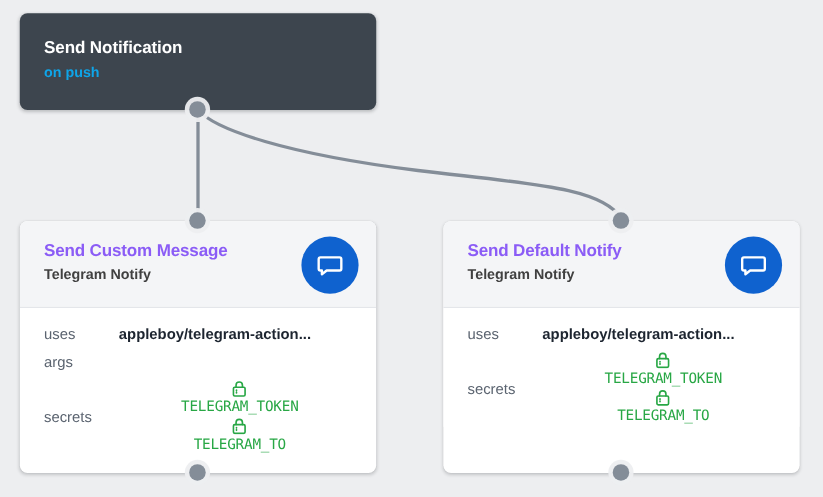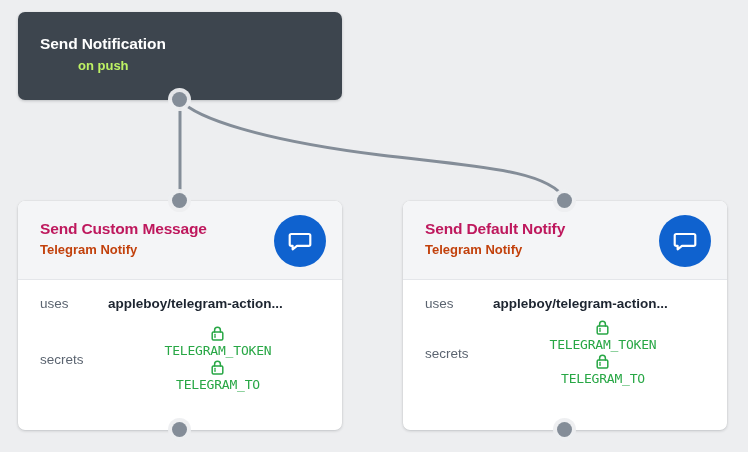--- a/index.html
+++ b/index.html
@@ -45,26 +45,25 @@
     padding: 22px 0 0 22px;
   }
   .trigger-title {
     color: #ffffff;
     font-size: 15.5px;
     font-weight: bold;
     letter-spacing: -0.1px;
     line-height: 19px;
   }
   .trigger-subtitle {
-    color: #bef264;
+    color: #0ea5e9;
     font-size: 13px;
     font-weight: bold;
     line-height: 18px;
     margin-top: 4px;
-    margin-left: 38px;
   }
 
   
   .card {
     position: absolute;
     width: 324px;
     background: #ffffff;
     border-radius: 7px;
     box-shadow: 0 1px 3px rgba(16, 22, 26, 0.18), 0 0 0 0.5px rgba(16,22,26,0.04);
     overflow: hidden;
@@ -74,28 +73,28 @@
 
   .card-header {
     position: relative;
     height: 79px;
     background: #f4f5f7;
     border-bottom: 1px solid #e4e6ea;
     box-sizing: border-box;
     padding: 18px 0 0 22px;
   }
   .card-title {
-    color: #be185d;
+    color: #8b5cf6;
     font-size: 15.5px;
     font-weight: bold;
     letter-spacing: -0.15px;
     line-height: 19px;
   }
   .card-subtitle {
-    color: #c2410c;
+    color: #404040;
     font-size: 13px;
     font-weight: bold;
     line-height: 18px;
     margin-top: 3px;
   }
   .card-avatar {
     position: absolute;
     right: 16px;
     top: 14px;
     width: 52px;
@@ -189,20 +188,21 @@
           <path d="M20 5.5H4a1.5 1.5 0 0 0-1.5 1.5v8a1.5 1.5 0 0 0 1.5 1.5h1.2v3.2L9.2 16.5H20a1.5 1.5 0 0 0 1.5-1.5V7A1.5 1.5 0 0 0 20 5.5z"></path>
         </svg>
       </div>
     </div>
     <div class="card-body">
       <div class="kv-row">
         <div class="kv-key">uses</div>
         <div class="kv-val">appleboy/telegram-action...</div>
       </div>
       <div class="kv-row">
+        <div class="kv-key">args</div>
       </div>
       <div class="kv-row">
         <div class="kv-key">secrets</div>
         <div class="kv-val secrets">
           <div class="secret-line">
             <span class="lock-icon">
               <svg width="13" height="15" viewBox="0 0 13 15" fill="none" stroke="#28a745" stroke-width="1.5">
                 <rect x="1.2" y="6" width="10.6" height="8" rx="1.2"></rect>
                 <path d="M3.6 6V4.2a2.9 2.9 0 0 1 5.8 0V6" stroke-linecap="round"></path>
                 <path d="M4 8.6v0.6M4 10.6v0.6" stroke-linecap="round"></path>

